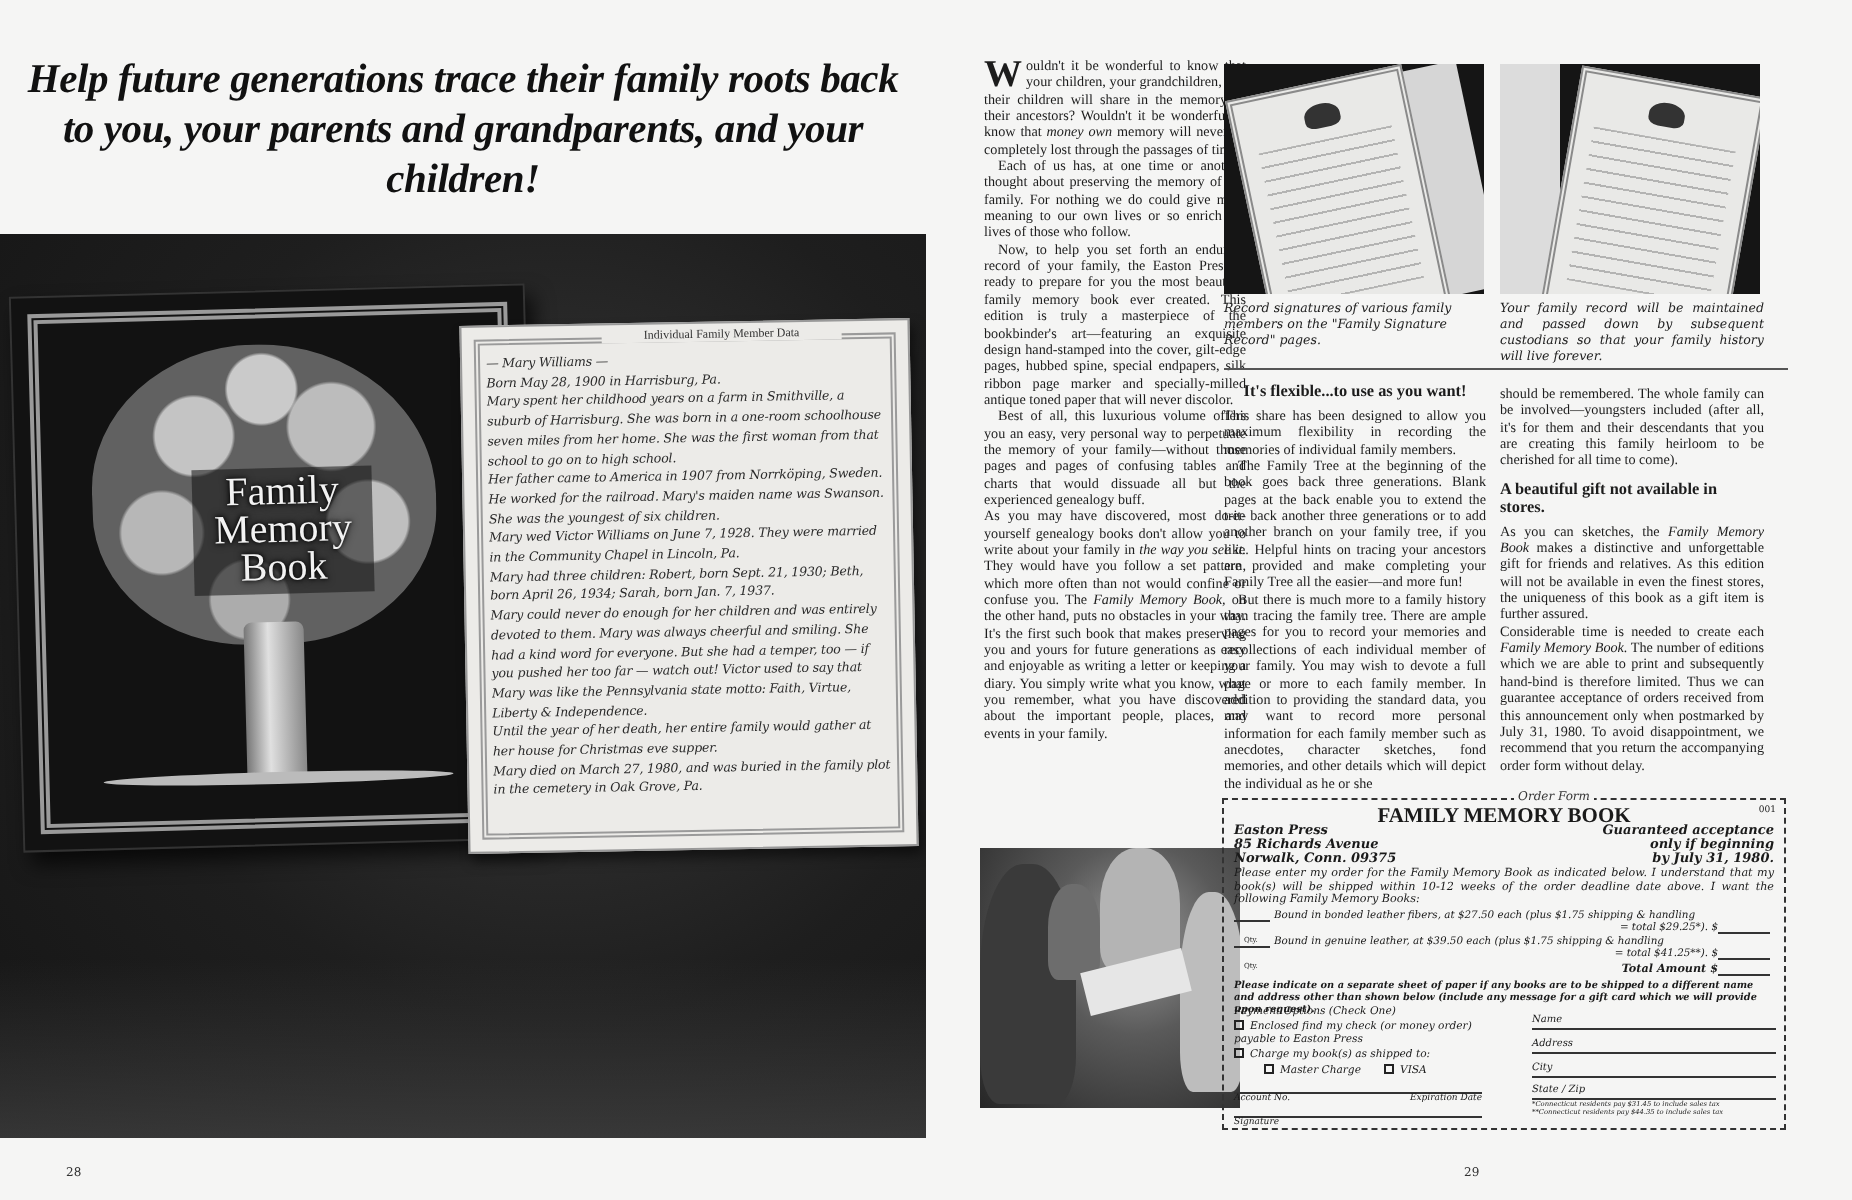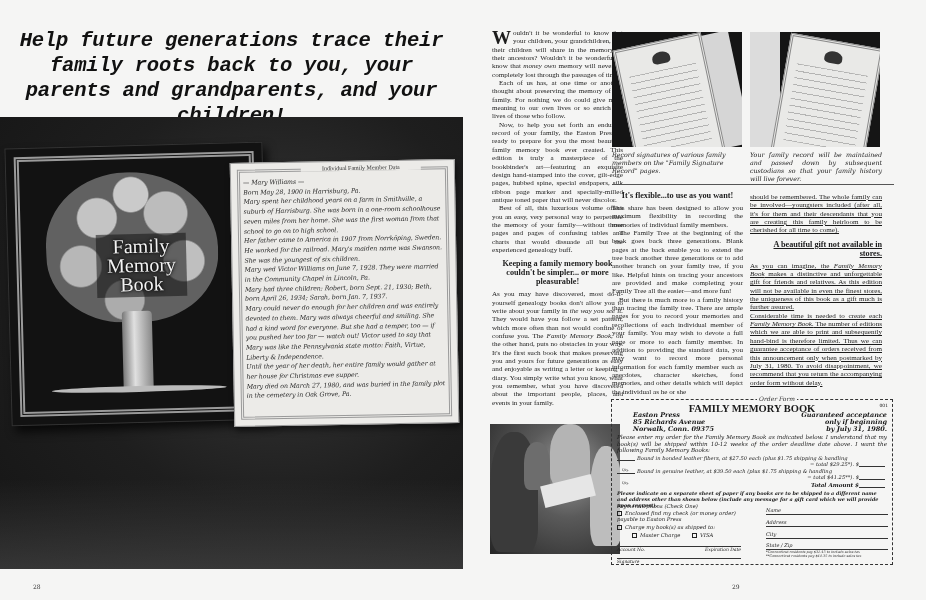--- a/index.html
+++ b/index.html
@@ -3,21 +3,21 @@
 <meta charset="utf-8">
 <style>
   * { box-sizing: border-box; margin: 0; padding: 0; }
   html, body { width: 926px; height: 600px; overflow: hidden; background: #f4f4f3; }
   body { position: relative; font-family: "DejaVu Serif", serif; color: #1a1a1a; }
 
   
   .left-page { position: absolute; left: 0; top: 0; width: 463px; height: 600px; background: #f5f5f4; }
   .headline {
     position: absolute; left: 10px; top: 28px; width: 443px;
-    font-family: Liberation Mono, monospace; font-style: italic; font-weight: bold;
+    font-family: Liberation Serif, serif; font-style: italic; font-weight: bold;
     font-size: 20.5px; line-height: 25px; text-align: center; color: #111;
     letter-spacing: -0.2px;
   }
   .hero-photo {
     position: absolute; left: 0; top: 117px; width: 463px; height: 452px;
     background: radial-gradient(ellipse at 60% 40%, #3a3a3a 0%, #1e1e1e 55%, #151515 100%);
     overflow: hidden;
   }
   .hero-photo::after {
     content: ""; position: absolute; left: 0; right: 0; bottom: 0; height: 90px;
@@ -147,40 +147,40 @@
     position: absolute; top: 151px; font-family: "DejaVu Serif", serif;
     font-style: italic; font-size: 6.3px; line-height: 8px; color: #222;
   }
   .caption-sig { left: 149px; width: 130px; }
   .caption-cust { left: 287px; width: 132px; text-align: justify; }
   .rule-top {
     position: absolute; left: 149px; top: 184px; width: 282px; height: 1px; background: #555;
   }
 
   .col-2 { position: absolute; left: 149px; top: 191px; width: 131px; }
-  .col-3 { position: absolute; left: 287px; top: 193px; width: 132px; text-decoration: underline; }
+  .col-3 { position: absolute; left: 287px; top: 193px; width: 132px; }
   .col-2 .subhead-first { margin-top: 0; }
 
   
   .order-form {
     position: absolute; left: 148px; top: 399px; width: 282px; height: 166px;
     border: 1px dashed #333;
     font-family: "DejaVu Serif", serif; font-style: italic; color: #1a1a1a;
   }
   .order-form .form-tag {
     position: absolute; right: 95px; top: -5px; background: #f5f5f4; padding: 0 2px;
     font-size: 6px; color: #333;
   }
   .order-form .form-code { position: absolute; right: 4px; top: 3px; font-size: 4.5px; font-style: normal; }
   .order-form .form-title {
     position: absolute; left: 0; right: 0; top: 3px; text-align: center;
     font-family: "Liberation Serif", serif; font-style: normal; font-weight: bold; font-size: 10.5px;
   }
   .order-form .address {
-    position: absolute; left: 21px; top: 12px; font-weight: bold; font-size: 6.5px; line-height: 7px;
+    position: absolute; left: 5px; top: 12px; font-weight: bold; font-size: 6.5px; line-height: 7px;
   }
   .order-form .guarantee {
     position: absolute; right: 5px; top: 12px; font-weight: bold; font-size: 6.5px; line-height: 7px; text-align: right;
   }
   .order-form .intro {
     position: absolute; left: 5px; right: 5px; top: 34px; font-size: 5.6px; line-height: 6.7px; text-align: justify;
   }
   .order-form .line-item { position: absolute; left: 5px; right: 5px; font-size: 5.2px; line-height: 6px; }
   .order-form .line-item .qty-blank {
     display: inline-block; width: 18px; border-bottom: 1px solid #333; vertical-align: bottom; margin-right: 2px;
@@ -235,21 +235,20 @@
   <span class="page-num-left">28</span>
 </section>
 
 <section class="right-page">
 
   <div class="col-1 body-text">
     <p class="noindent"><span class="dropcap">W</span><span>ouldn't it be wonderful to know that your children, your grandchildren, and their children will share in the memory of their ancestors? Wouldn't it be wonderful to know that </span><em>money own</em><span> memory will never be completely lost through the passages of time?</span></p>
     <p>Each of us has, at one time or another, thought about preserving the memory of our family. For nothing we do could give more meaning to our own lives or so enrich the lives of those who follow.</p>
     <p>Now, to help you set forth an enduring record of your family, the Easton Press is ready to prepare for you the most beautiful family memory book ever created. This edition is truly a masterpiece of the bookbinder's art—featuring an exquisite design hand-stamped into the cover, gilt-edge pages, hubbed spine, special endpapers, silk ribbon page marker and specially-milled antique toned paper that will never discolor.</p>
     <p>Best of all, this luxurious volume offers you an easy, very personal way to perpetuate the memory of your family—without those pages and pages of confusing tables and charts that would dissuade all but the experienced genealogy buff.</p>
-    <h2 class="subhead">Keeping a family memory book couldn't be simpler... or more pleasurable!</h2>
     <p class="noindent"><span>As you may have discovered, most do-it-yourself genealogy books don't allow you to write about your family in </span><em>the way you see it.</em><span> They would have you follow a set pattern, which more often than not would confine or confuse you. The </span><em>Family Memory Book,</em><span> on the other hand, puts no obstacles in your way. It's the first such book that makes preserving you and yours for future generations as easy and enjoyable as writing a letter or keeping a diary. You simply write what you know, what you remember, what you have discovered about the important people, places, and events in your family.</span></p>
   </div>
 
   <div class="photo-family">
     <div class="figure p1"></div>
     <div class="figure p4"></div>
     <div class="figure p2"></div>
     <div class="figure p3"></div>
     <div class="album"></div>
   </div>
@@ -274,22 +273,22 @@
 
   <div class="col-2 body-text">
     <h2 class="subhead subhead-first">It's flexible...to use as you want!</h2>
     <p class="noindent">This share has been designed to allow you maximum flexibility in recording the memories of individual family members.</p>
     <p>The Family Tree at the beginning of the book goes back three generations. Blank pages at the back enable you to extend the tree back another three generations or to add another branch on your family tree, if you like. Helpful hints on tracing your ancestors are provided and make completing your Family Tree all the easier—and more fun!</p>
     <p>But there is much more to a family history than tracing the family tree. There are ample pages for you to record your memories and recollections of each individual member of your family. You may wish to devote a full page or more to each family member. In addition to providing the standard data, you may want to record more personal information for each family member such as anecdotes, character sketches, fond memories, and other details which will depict the individual as he or she</p>
   </div>
 
   <div class="col-3 body-text">
     <p class="noindent">should be remembered. The whole family can be involved—youngsters included (after all, it's for them and their descendants that you are creating this family heirloom to be cherished for all time to come).</p>
-    <h2 class="subhead" style="text-align:right;">A beautiful gift not available in stores.</h2>
-    <p class="noindent"><span>As you can imagine, the </span><em>Family Memory Book</em><span> makes a distinctive and unforgettable gift for friends and relatives. As this edition will not be available in even the finest stores, the uniqueness of this book as a gift much is further assured.</span></p>
+    <h2 class="subhead" style="text-align:left;">A beautiful gift not available in stores.</h2>
+    <p class="noindent"><span>As you can sketches, the </span><em>Family Memory Book</em><span> makes a distinctive and unforgettable gift for friends and relatives. As this edition will not be available in even the finest stores, the uniqueness of this book as a gift item is further assured.</span></p>
     <p class="noindent"><span>Considerable time is needed to create each </span><em>Family Memory Book.</em><span> The number of editions which we are able to print and subsequently hand-bind is therefore limited. Thus we can guarantee acceptance of orders received from this announcement only when postmarked by July 31, 1980. To avoid disappointment, we recommend that you return the accompanying order form without delay.</span></p>
   </div>
 
   <form class="order-form">
     <span class="form-tag">Order Form</span>
     <span class="form-code">001</span>
     <div class="form-title">FAMILY MEMORY BOOK</div>
     <div class="address">
       <div>Easton Press</div>
       <div>85 Richards Avenue</div>

